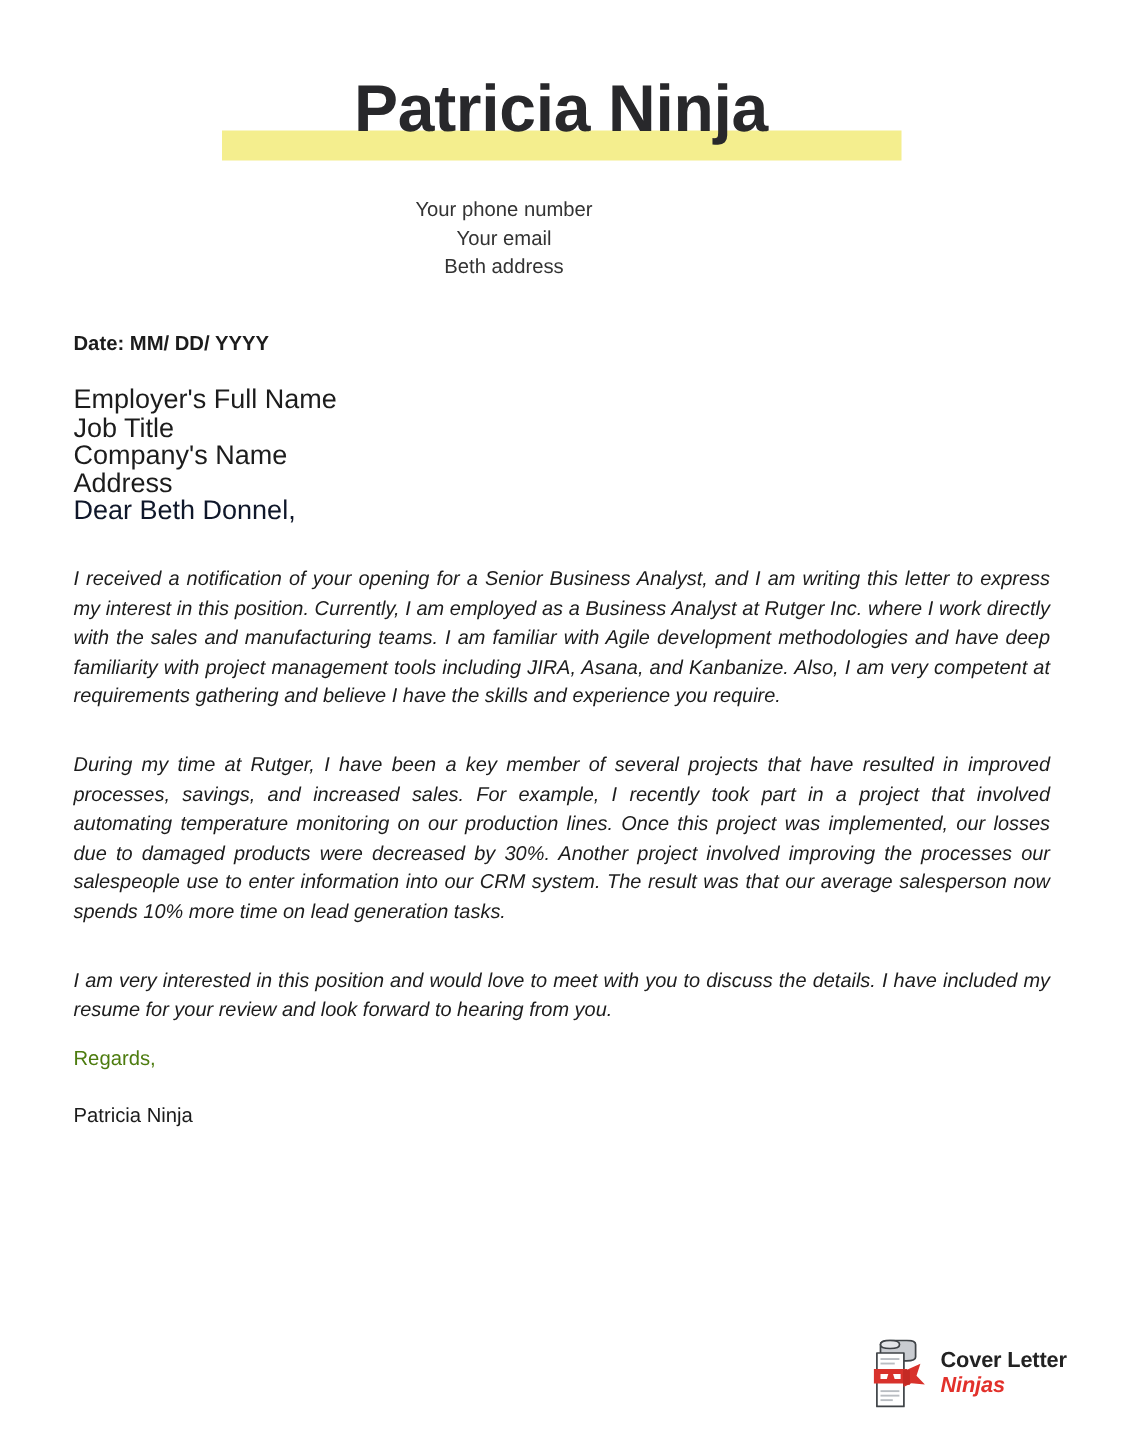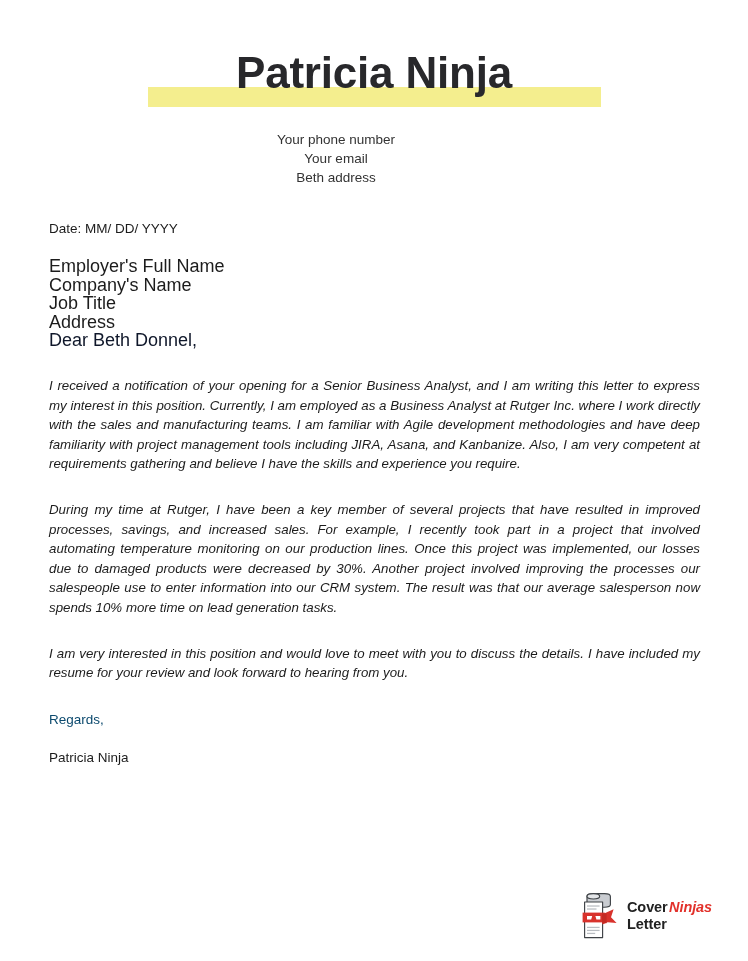--- a/index.html
+++ b/index.html
@@ -81,21 +81,21 @@
   .letter-body {
     position: absolute;
     left: 49px;
     top: 219px;
     width: 651px;
   }
 
   .date-line {
     font-size: 13.5px;
     line-height: 19px;
-    font-weight: normal;
+    font-weight: bold;
     color: #1c1c1c;
     margin: 0 0 19px 0;
   }
 
   .recipient-block {
     margin: 18px 0 0 0;
   }
 
   .recipient-line {
     font-size: 18px;
@@ -112,24 +112,24 @@
   .para {
     margin: 26px 0 0 0;
     font-size: 13.3px;
     line-height: 19.6px;
     text-align: justify;
     color: #1c1c1c;
     font-style: italic;
   }
 
   .closing {
-    margin-top: 27px;
-    font-size: 13.5px;
-    line-height: 19px;
-    color: #0c4a6e;
+    margin-top: 13px;
+    font-size: 13.5px;
+    line-height: 19px;
+    color: #4d7c0f;
   }
 
   .signature {
     margin-top: 19px;
     font-size: 13.5px;
     line-height: 19px;
     color: #1c1c1c;
   }
 
   
@@ -146,21 +146,21 @@
 
   .ninja-mark {
     width: 42px;
     height: 46px;
     flex: 0 0 42px;
     position: relative;
   }
 
   .logo-text {
     display: flex;
-    flex-direction: row;
+    flex-direction: column;
     justify-content: center;
     line-height: 1;
   }
 
   .logo-top {
     font-size: 14.5px;
     font-weight: bold;
     color: #222222;
     letter-spacing: -0.1px;
     line-height: 17px;
@@ -192,22 +192,22 @@
     <div class="contact-line">Your email</div>
     <div class="contact-line">Beth address</div>
   </div>
 
   <div class="letter-body">
 
     <div class="date-line">Date: MM/ DD/ YYYY</div>
 
     <div class="recipient-block">
       <div class="recipient-line">Employer's Full Name</div>
+      <div class="recipient-line">Job Title</div>
       <div class="recipient-line">Company's Name</div>
-      <div class="recipient-line">Job Title</div>
       <div class="recipient-line">Address</div>
     </div>
 
     <div class="salutation">Dear Beth Donnel,</div>
 
     <p class="para">I received a notification of your opening for a Senior Business Analyst, and I am writing this letter to express my interest in this position. Currently, I am employed as a Business Analyst at Rutger Inc. where I work directly with the sales and manufacturing teams. I am familiar with Agile development methodologies and have deep familiarity with project management tools including JIRA, Asana, and Kanbanize. Also, I am very competent at requirements gathering and believe I have the skills and experience you require.</p>
     <p class="para">During my time at Rutger, I have been a key member of several projects that have resulted in improved processes, savings, and increased sales. For example, I recently took part in a project that involved automating temperature monitoring on our production lines. Once this project was implemented, our losses due to damaged products were decreased by 30%. Another project involved improving the processes our salespeople use to enter information into our CRM system. The result was that our average salesperson now spends 10% more time on lead generation tasks.</p>
     <p class="para">I am very interested in this position and would love to meet with you to discuss the details. I have included my resume for your review and look forward to hearing from you.</p>
 
     <div class="closing">Regards,</div>

